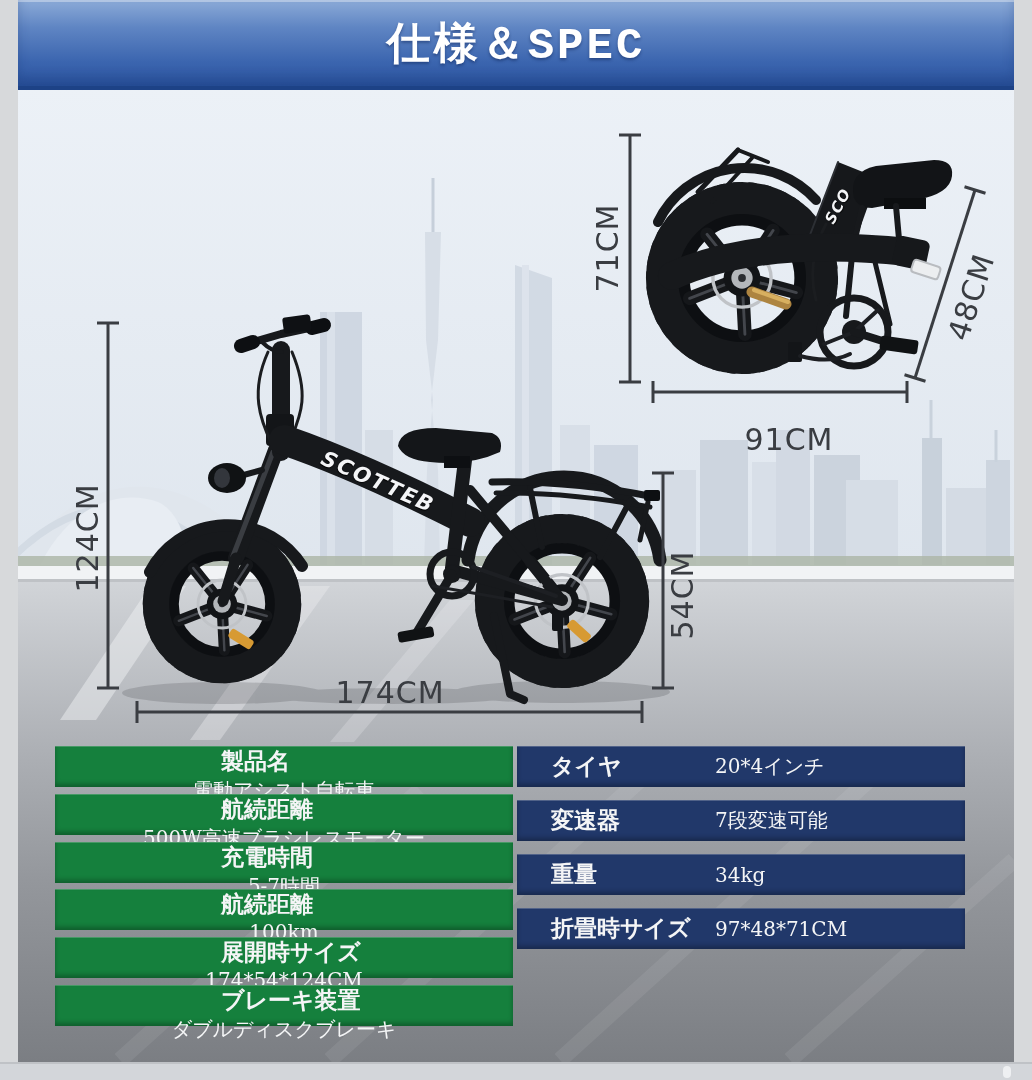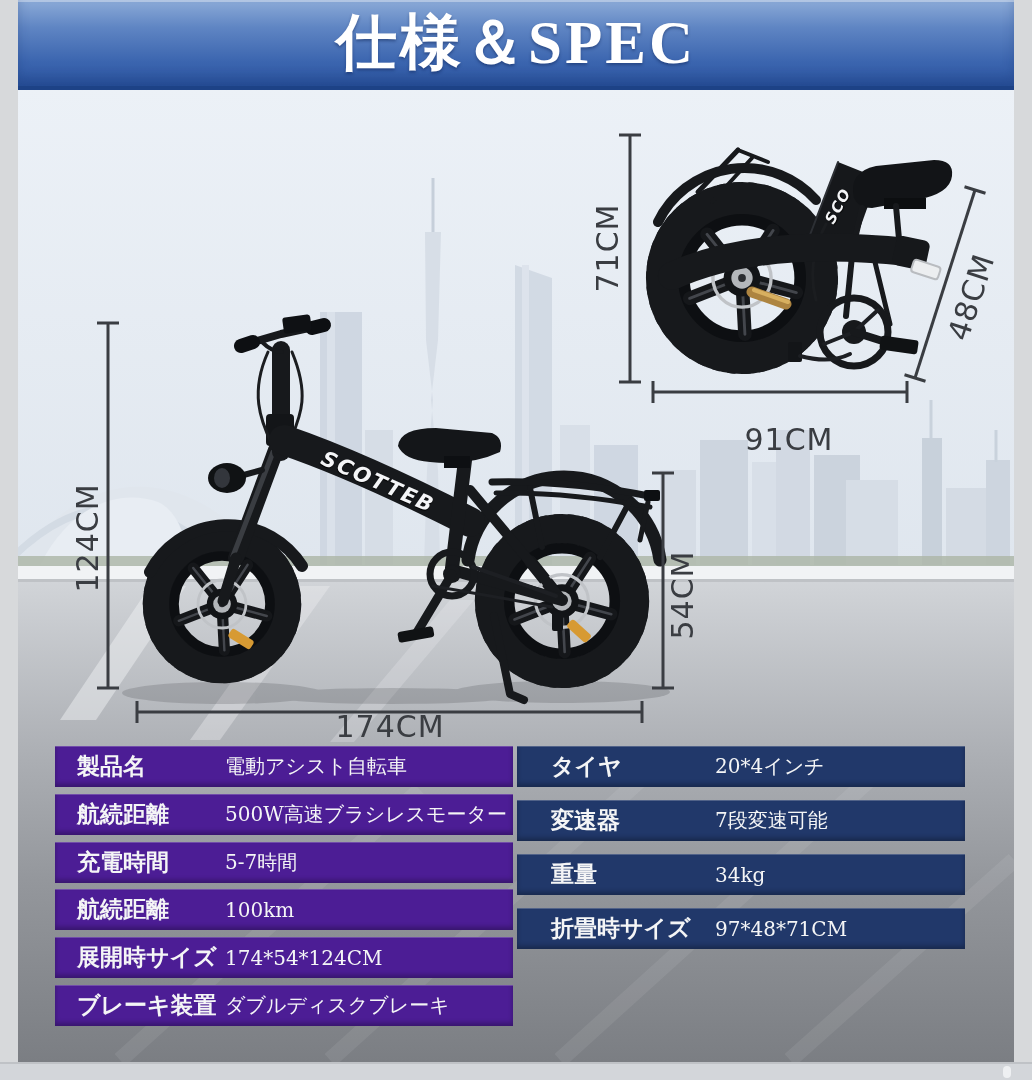--- a/index.html
+++ b/index.html
@@ -5,22 +5,22 @@
   html,body{margin:0;padding:0;background:#d7d9db;}
   .page{position:relative;width:1032px;height:1080px;overflow:hidden;background:#e9eef5;
         font-family:"DejaVu Sans",sans-serif;}
   .scene-svg{position:absolute;left:0;top:0;z-index:1;}
   
   .banner{position:absolute;left:18px;top:0;width:996px;height:86px;z-index:4;
     background:linear-gradient(180deg,#8cabd8 0%,#5f85c3 32%,#3b65af 72%,#2d56a1 100%);
     border-bottom:4px solid #1d4286;
     box-shadow:inset 0 2px 0 rgba(255,255,255,.35), inset 0 -8px 12px rgba(10,40,100,.25);
     display:flex;align-items:center;justify-content:center;}
-  .banner-title{color:#ffffff;font-family:Liberation Serif, serif;font-weight:bold;
-    font-size:61px;letter-spacing:3px;text-shadow:0 2px 3px rgba(10,30,80,.45);}
+  .banner-title{color:#ffffff;font-family:Liberation Mono, monospace;font-weight:bold;
+    font-size:44px;letter-spacing:3px;text-shadow:0 2px 3px rgba(10,30,80,.45);}
   
   .margin-strip{position:absolute;top:0;width:18px;height:1062px;background:#d7d9db;z-index:5;}
   .margin-left{left:0;}.margin-right{left:1014px;}
   .footer-strip{position:absolute;left:0;top:1062px;width:1032px;height:18px;
     background:#d3d6da;border-top:2px solid #bfc2c6;z-index:6;}
   .scroll-nub{position:absolute;left:1003px;top:1066px;width:8px;height:12px;border-radius:4px;
     background:#eef0f2;z-index:7;}
   
   .dim{position:absolute;z-index:3;color:#3a3d42;font-size:30px;letter-spacing:1px;
     white-space:nowrap;transform:translate(-50%,-50%);}
@@ -33,21 +33,21 @@
     transform:translate(-50%,-50%) rotate(24deg);text-shadow:0 1px 1px #000;}
   .logo-folded{left:838px;top:206px;font-size:15px;letter-spacing:1px;
     transform:translate(-50%,-50%) rotate(-62deg);text-shadow:0 1px 1px #000;}
   
   .spec-table{position:absolute;top:746px;z-index:4;display:flex;flex-direction:column;gap:6.8px;}
   .spec-left{left:55px;width:458px;}
   .spec-right{left:517px;width:448px;gap:13px;}
   .spec-row{height:41px;display:flex;align-items:center;
     font-family:"DejaVu Serif",serif;color:#f4f5f6;
     box-shadow:inset 0 1px 0 rgba(255,255,255,.22), inset 0 -3px 5px rgba(0,0,0,.28);}
-  .spec-left .spec-row{background:#4c1d95;}
+  .spec-left .spec-row{background:#15803d;flex-direction:column;}
   .spec-right .spec-row{background:#21386a;}
   .spec-label{font-weight:bold;font-size:23px;flex:0 0 auto;}
   .spec-left .spec-label{padding-left:22px;width:148px;}
   .spec-right .spec-label{padding-left:34px;width:164px;}
   .spec-value{font-size:20px;white-space:nowrap;}
 </style>
 </head>
 <body>
 
 <div class="page">
@@ -268,21 +268,21 @@
         <line x1="904.5" y1="374.7" x2="925.5" y2="381.3"></line>
       </g>
     </g>
   </svg>
 
   <div class="banner">
     <div class="banner-title">仕様＆SPEC</div>
   </div>
 
   <div class="dim r90" style="left:87px;top:538px;">124CM</div>
-  <div class="dim" style="left:390px;top:726px;">174CM</div>
+  <div class="dim" style="left:390px;top:692px;">174CM</div>
   <div class="dim r90" style="left:682px;top:595px;">54CM</div>
   <div class="dim r90" style="left:607px;top:248px;">71CM</div>
   <div class="dim r72" style="left:971px;top:297px;">48CM</div>
   <div class="dim" style="left:789px;top:439px;">91CM</div>
 
   <div class="bike-logo logo-main">SCOTTEB</div>
   <div class="bike-logo logo-folded">SCO</div>
 
   <div class="spec-table spec-left">
     <div class="spec-row">

